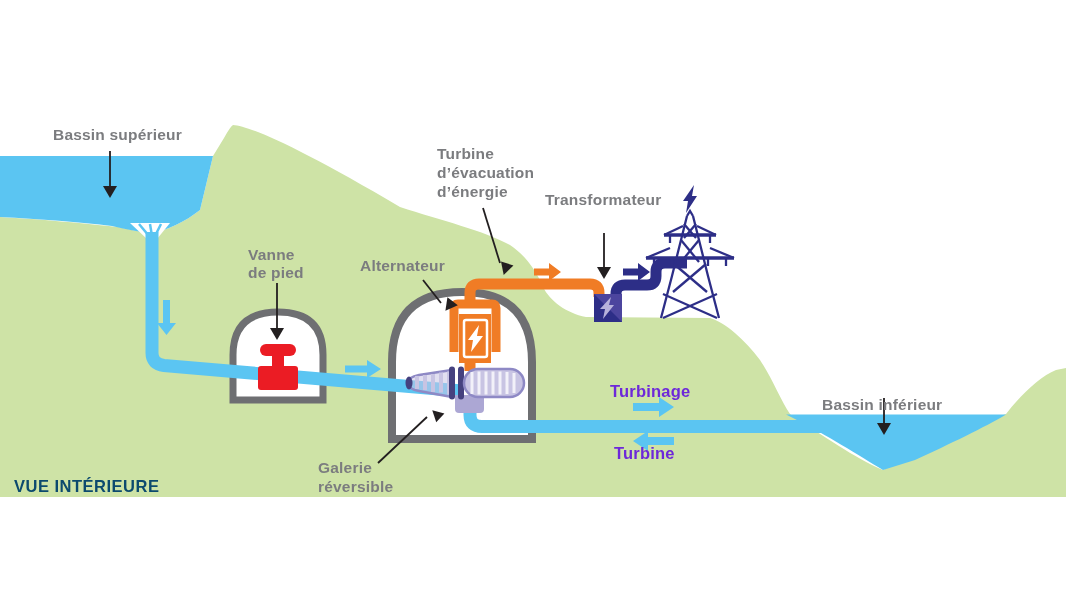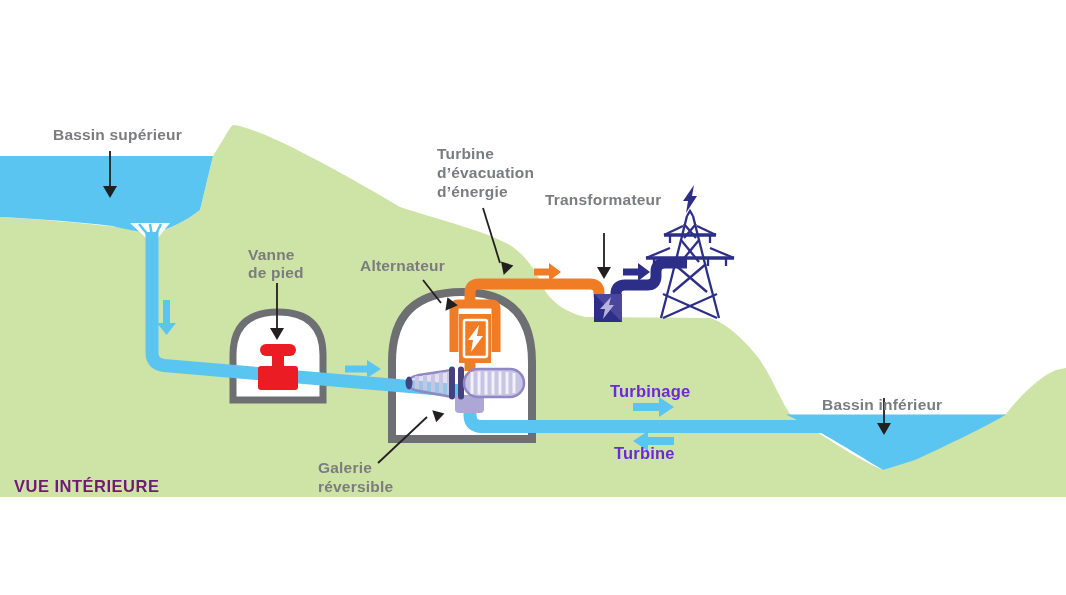--- a/index.html
+++ b/index.html
@@ -6,21 +6,21 @@
   #stage{position:relative;width:1066px;height:497px;background:#fff;overflow:hidden;
          font-family:"Liberation Sans",sans-serif;}
   #stage svg{position:absolute;left:0;top:0;}
   .lbl{position:absolute;font:700 15.5px/18px "Liberation Sans",sans-serif;
        color:#7B7C7F;letter-spacing:.2px;white-space:nowrap;}
   .lbl span{display:block;}
   .lh19{line-height:19px;}
   .lbl-blue{position:absolute;font:700 16.5px/18px "Liberation Sans",sans-serif;
        color:#6d28d9;letter-spacing:.2px;white-space:nowrap;}
   .title{position:absolute;font:700 16.5px/18px "Liberation Sans",sans-serif;
-       color:#701a75;letter-spacing:.5px;white-space:nowrap;}
+       color:#0c4a6e;letter-spacing:.5px;white-space:nowrap;}
 </style>
 </head>
 <body>
 
 <div id="stage">
 <svg width="1066" height="595" viewBox="0 0 1066 595">
 
   <path d="M 0,217 C 40,219 90,224 118,227 C 132,230 140,232 152,233
        C 165,231 185,222 200,210 L 213,156 L 224,138 Q 230,127 233,125
        C 250,126 300,148 400,207 C 440,220 485,231 510,245

